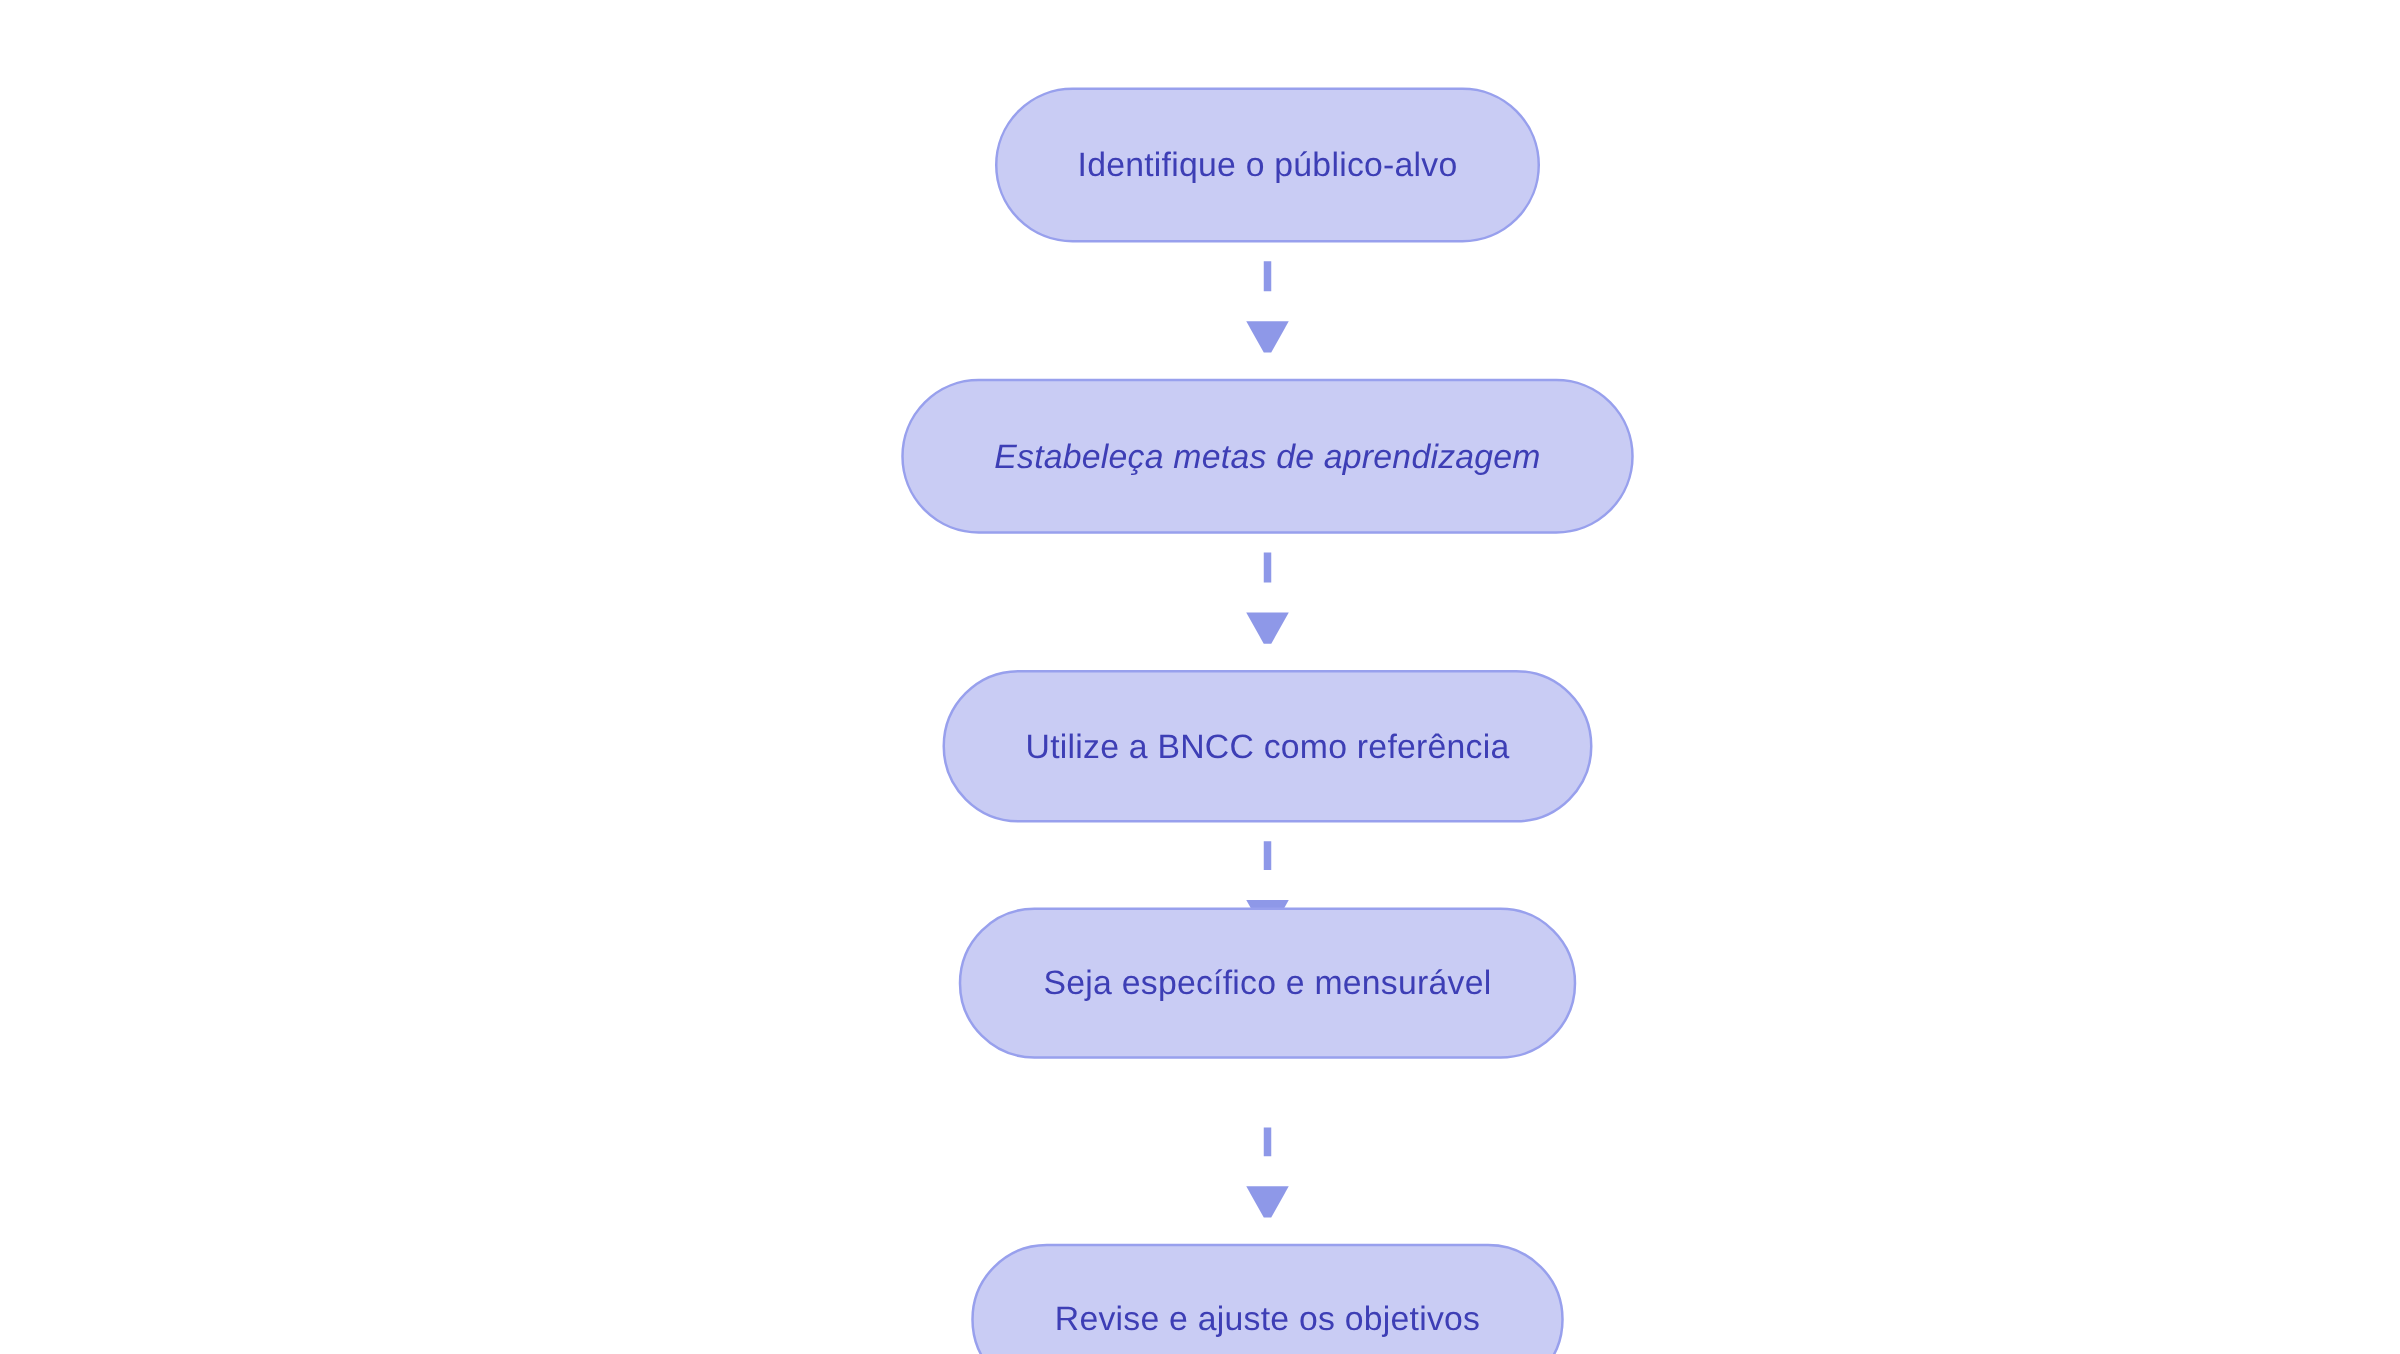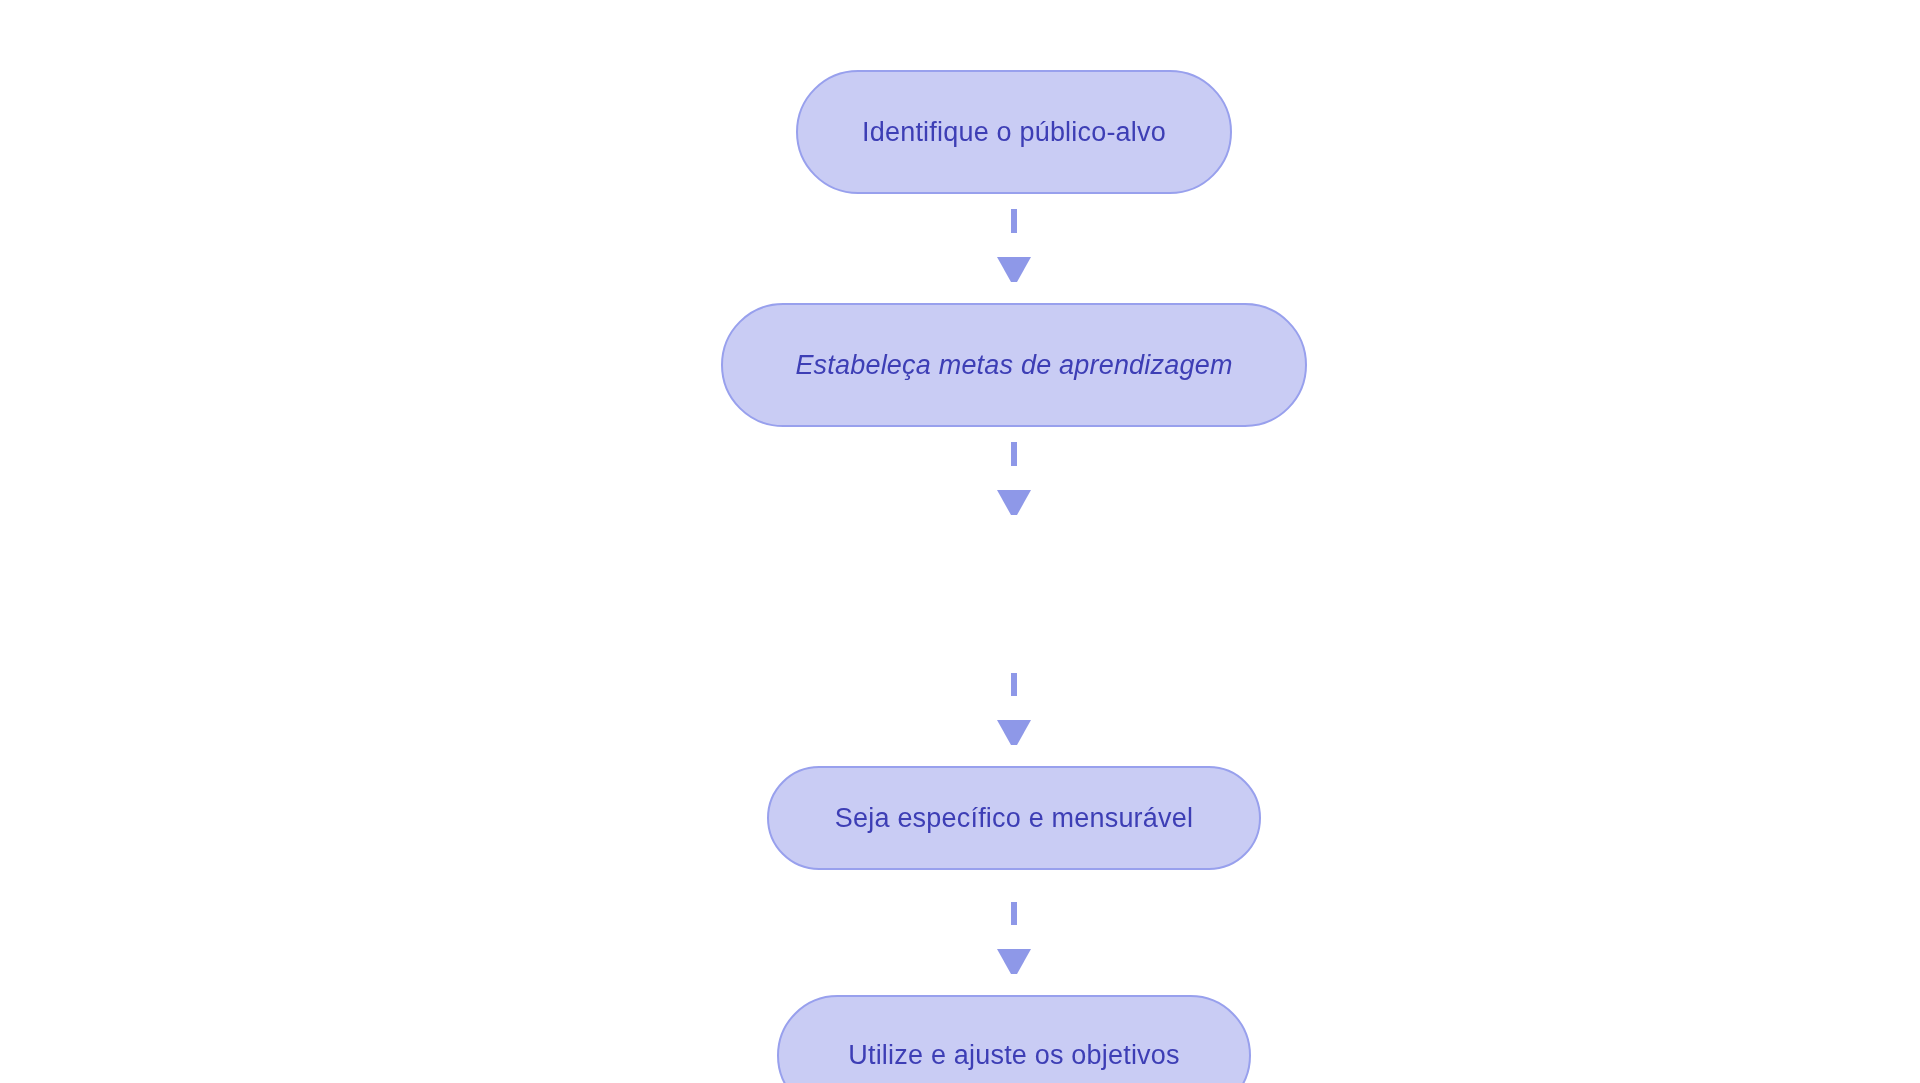--- a/index.html
+++ b/index.html
@@ -31,21 +31,21 @@
   .node-label {
     color: var(--text);
     font-size: 27px;
     letter-spacing: 0.2px;
     white-space: nowrap;
     text-align: center;
   }
   .n1 { left: 742px; top: 16px;  width: 436px; height: 124px; }
   .n2 { left: 667px; top: 249px; width: 586px; height: 124px; font-style: italic; }
   .n3 { left: 700px; top: 482px; width: 520px; height: 122px; }
-  .n4 { left: 713px; top: 712px; width: 494px; height: 104px; }
+  .n4 { left: 713px; top: 672px; width: 494px; height: 121px; }
   .n5 { left: 723px; top: 941px; width: 474px; height: 121px; }
   .arrow {
     position: absolute;
     left: 946px;
     width: 28px;
     display: flex;
     flex-direction: column;
     align-items: center;
   }
   .a1 { top: 140px; height: 109px; }
@@ -81,32 +81,35 @@
 
   <div class="node n2">
     <span class="node-label">Estabeleça metas de aprendizagem</span>
   </div>
 
   <div class="arrow a2">
     <div class="arrow-stem"></div>
     <div class="arrow-head"></div>
   </div>
 
+  <div class="node n3">
+    <span class="node-label">Utilize a BNCC como referência</span>
+  </div>
 
   <div class="arrow a3">
     <div class="arrow-stem"></div>
     <div class="arrow-head"></div>
   </div>
 
   <div class="node n4">
     <span class="node-label">Seja específico e mensurável</span>
   </div>
 
   <div class="arrow a4">
     <div class="arrow-stem"></div>
     <div class="arrow-head"></div>
   </div>
 
   <div class="node n5">
-    <span class="node-label">Utilize e ajuste os objetivos</span>
+    <span class="node-label">Revise e ajuste os objetivos</span>
   </div>
 
 </div>
 
 </body></html>

